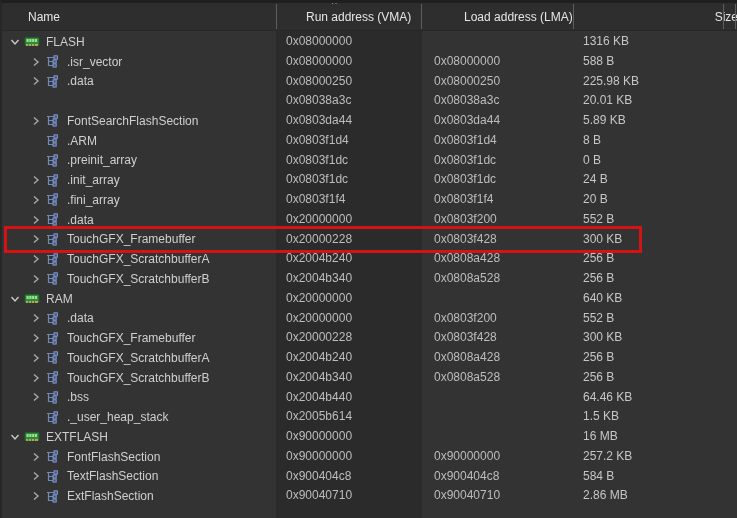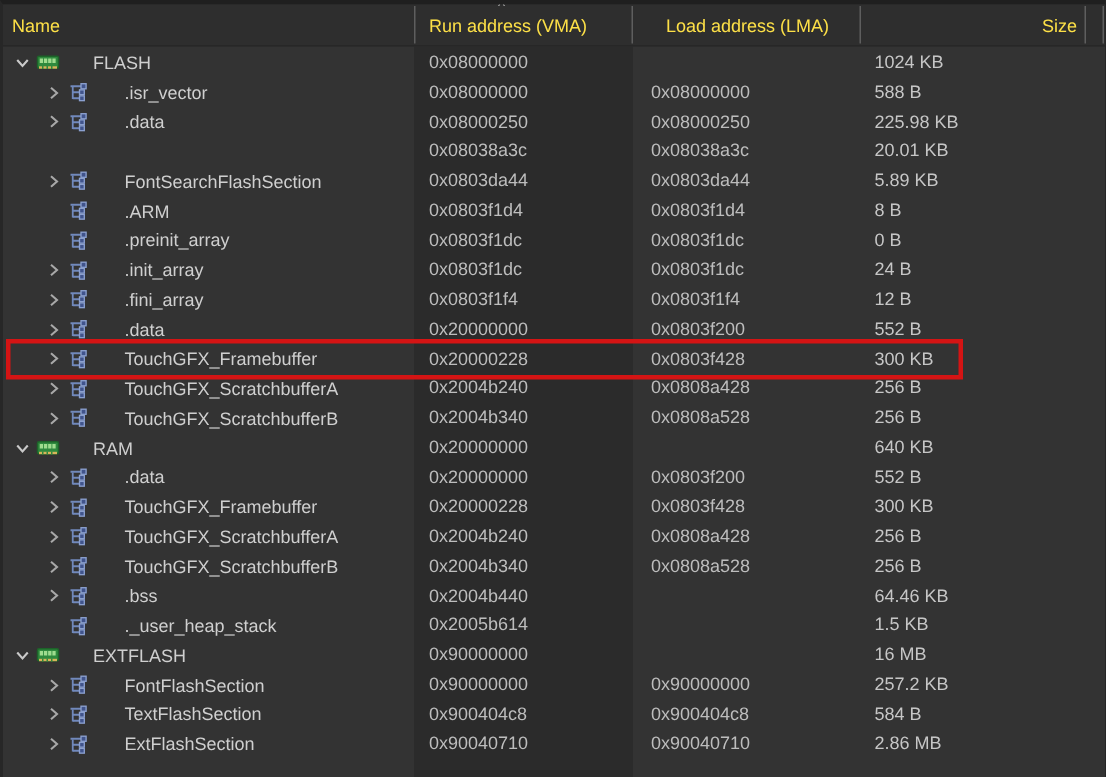--- a/index.html
+++ b/index.html
@@ -17,23 +17,24 @@
   }
   
   #header {
     position: absolute; left: 0; top: 0; right: 0; height: 28px;
     background: #2e2e2e;
     border-bottom: 1px solid #272727;
   }
   .hcell {
     position: absolute; top: 0; height: 28px;
     line-height: 28px;
-    color: #fde047;
+    color: #e5e5e5;
     white-space: nowrap;
     overflow: hidden;
+    margin-left: 20px;
   }
   .hsep {
     position: absolute; top: 1px; height: 25px; width: 1px;
     background: #5e5e5e;
   }
   #sort-caret {
     position: absolute; left: 330px; top: -4px;
     color: #b0b0b0; font-size: 10px;
     letter-spacing: 0;
   }
@@ -60,21 +61,21 @@
   .indent1 { width: 25px; flex: none; }
   .expander {
     width: 17px; height: 17px; flex: none;
     display: flex; align-items: center; justify-content: center;
   }
   .icon {
     width: 17px; height: 16px; flex: none;
     display: flex; align-items: center; justify-content: center;
     margin-right: 6px;
   }
-  .lbl-name { color: #cfcfcf; margin-left: 16px; }
+  .lbl-name { color: #cfcfcf; }
   .cell-vma  { position: absolute; left: 284px; width: 136px; height: 100%; line-height: 19.75px; color: #bdbdbd; overflow: hidden; }
   .cell-lma  { position: absolute; left: 432px; width: 140px; height: 100%; line-height: 19.75px; color: #bdbdbd; overflow: hidden; }
   .cell-size { position: absolute; left: 581px; width: 140px; height: 100%; line-height: 19.75px; color: #c6c6c6; overflow: hidden; }
   
   #highlight-rect {
     position: absolute;
     left: 2px; top: 225px;
     width: 638px; height: 27px;
     border: 3px solid #d41414;
     pointer-events: none;
@@ -120,21 +121,21 @@
               <rect x="2" y="10.2" width="12" height="1.6" fill="#d8b45a"></rect>
               <rect x="4" y="10" width="1" height="2" fill="#2f8a3e"></rect>
               <rect x="7" y="10" width="1" height="2" fill="#2f8a3e"></rect>
               <rect x="10" y="10" width="1" height="2" fill="#2f8a3e"></rect>
             </svg>
           </span>
           <span class="lbl-name">FLASH</span>
         </div>
         <div class="cell-vma">0x08000000</div>
         <div class="cell-lma"></div>
-        <div class="cell-size">1024 KB</div>
+        <div class="cell-size">1316 KB</div>
       </div>
       <div class="row">
         <div class="cell-name">
           <span class="indent1"></span>
           <span class="expander">
             <svg width="16" height="16" viewBox="0 0 16 16">
               <polyline points="6,4.5 10,8 6,11.5" fill="none" stroke="#a8a8a8" stroke-width="1.4"></polyline>
             </svg>
           </span>
           <span class="icon">
@@ -278,21 +279,21 @@
               <path d="M2 3.5 L9 3.5 M3.5 7.5 L8 7.5 M3.5 11.5 L8 11.5" stroke="#7189bc" stroke-width="1.2" fill="none"></path>
               <rect x="9" y="1.8" width="3.4" height="3.4" fill="#41548c" stroke="#8ba0cf" stroke-width="0.9"></rect>
               <rect x="8" y="5.9" width="3.2" height="3.2" fill="#41548c" stroke="#8ba0cf" stroke-width="0.9"></rect>
               <rect x="8" y="9.9" width="3.2" height="3.2" fill="#41548c" stroke="#8ba0cf" stroke-width="0.9"></rect>
             </svg>
           </span>
           <span class="lbl-name">.fini_array</span>
         </div>
         <div class="cell-vma">0x0803f1f4</div>
         <div class="cell-lma">0x0803f1f4</div>
-        <div class="cell-size">12 B</div>
+        <div class="cell-size">20 B</div>
       </div>
       <div class="row">
         <div class="cell-name">
           <span class="indent1"></span>
           <span class="expander">
             <svg width="16" height="16" viewBox="0 0 16 16">
               <polyline points="6,4.5 10,8 6,11.5" fill="none" stroke="#a8a8a8" stroke-width="1.4"></polyline>
             </svg>
           </span>
           <span class="icon">

